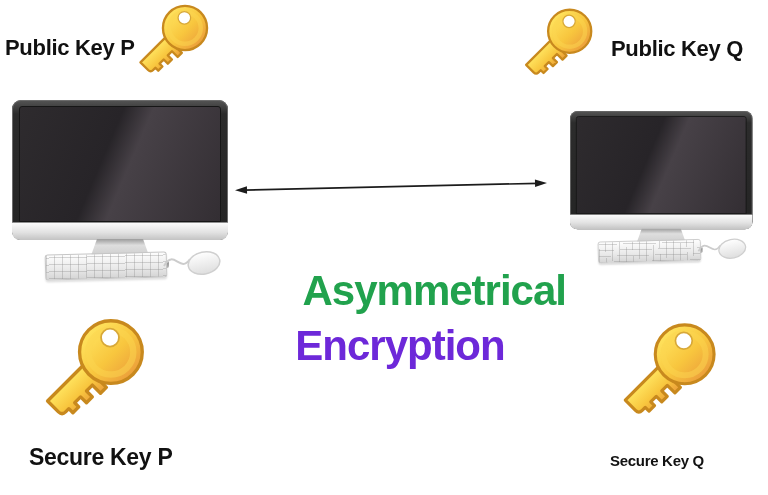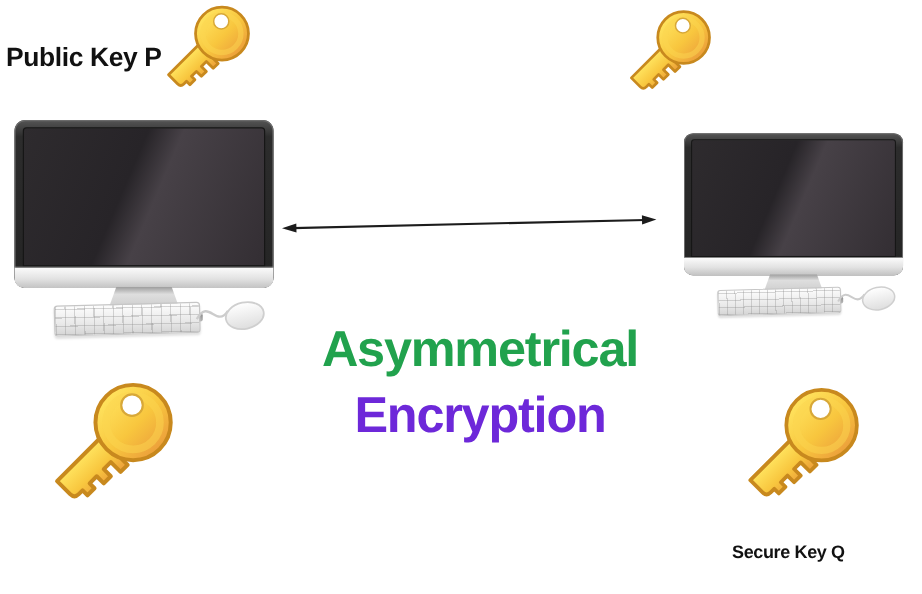--- a/index.html
+++ b/index.html
@@ -42,21 +42,21 @@
     left: 234px; top: 270px; width: 332px;
     text-align: center;
   }
   .title-line {
     display: block;
     font-weight: 700;
     font-size: 42px;
     line-height: 1.0;
     letter-spacing: -1px;
   }
-  .title-line1 { color: #21a24d; }
+  .title-line1 { color: #21a24d; text-align: right; }
   .title-line2 { color: #6d28d9; margin-top: 13px; }
 
   
   .arrow-wrap { position: absolute; left: 231px; top: 175px; width: 320px; height: 22px; }
 
   
   .computer { position: absolute; width: 216px; height: 182px; }
   .computer-left  { left: 12px;  top: 100px; }
   .computer-right { left: 570px; top: 111px; transform: scale(0.845); transform-origin: top left; }
 
@@ -138,20 +138,22 @@
     <symbol id="mouseicon" viewBox="0 0 64 40">
       <path d="M2,26 C12,8 18,34 28,19" fill="none" stroke="#cccccc" stroke-width="2"></path>
       <ellipse cx="42" cy="23" rx="16" ry="11" transform="rotate(-12 42 23)" fill="url(#mouseGrad)" stroke="#cfcfcf" stroke-width="1.5"></ellipse>
     </symbol>
   </defs>
 </svg>
 
 <div class="canvas">
 
   <div class="corner-label lbl-tl">Public Key P</div>
+  <div class="corner-label lbl-tr">Public Key Q</div>
+  <div class="corner-label lbl-bl">Secure Key P</div>
   <div class="corner-label lbl-br">Secure Key Q</div>
 
   <div class="key-icon key-tl">
     <svg viewBox="0 0 100 100">
         <use href="#keyicon"></use>
       </svg>
   </div>
   <div class="key-icon key-tr">
     <svg viewBox="0 0 100 100">
         <use href="#keyicon"></use>

